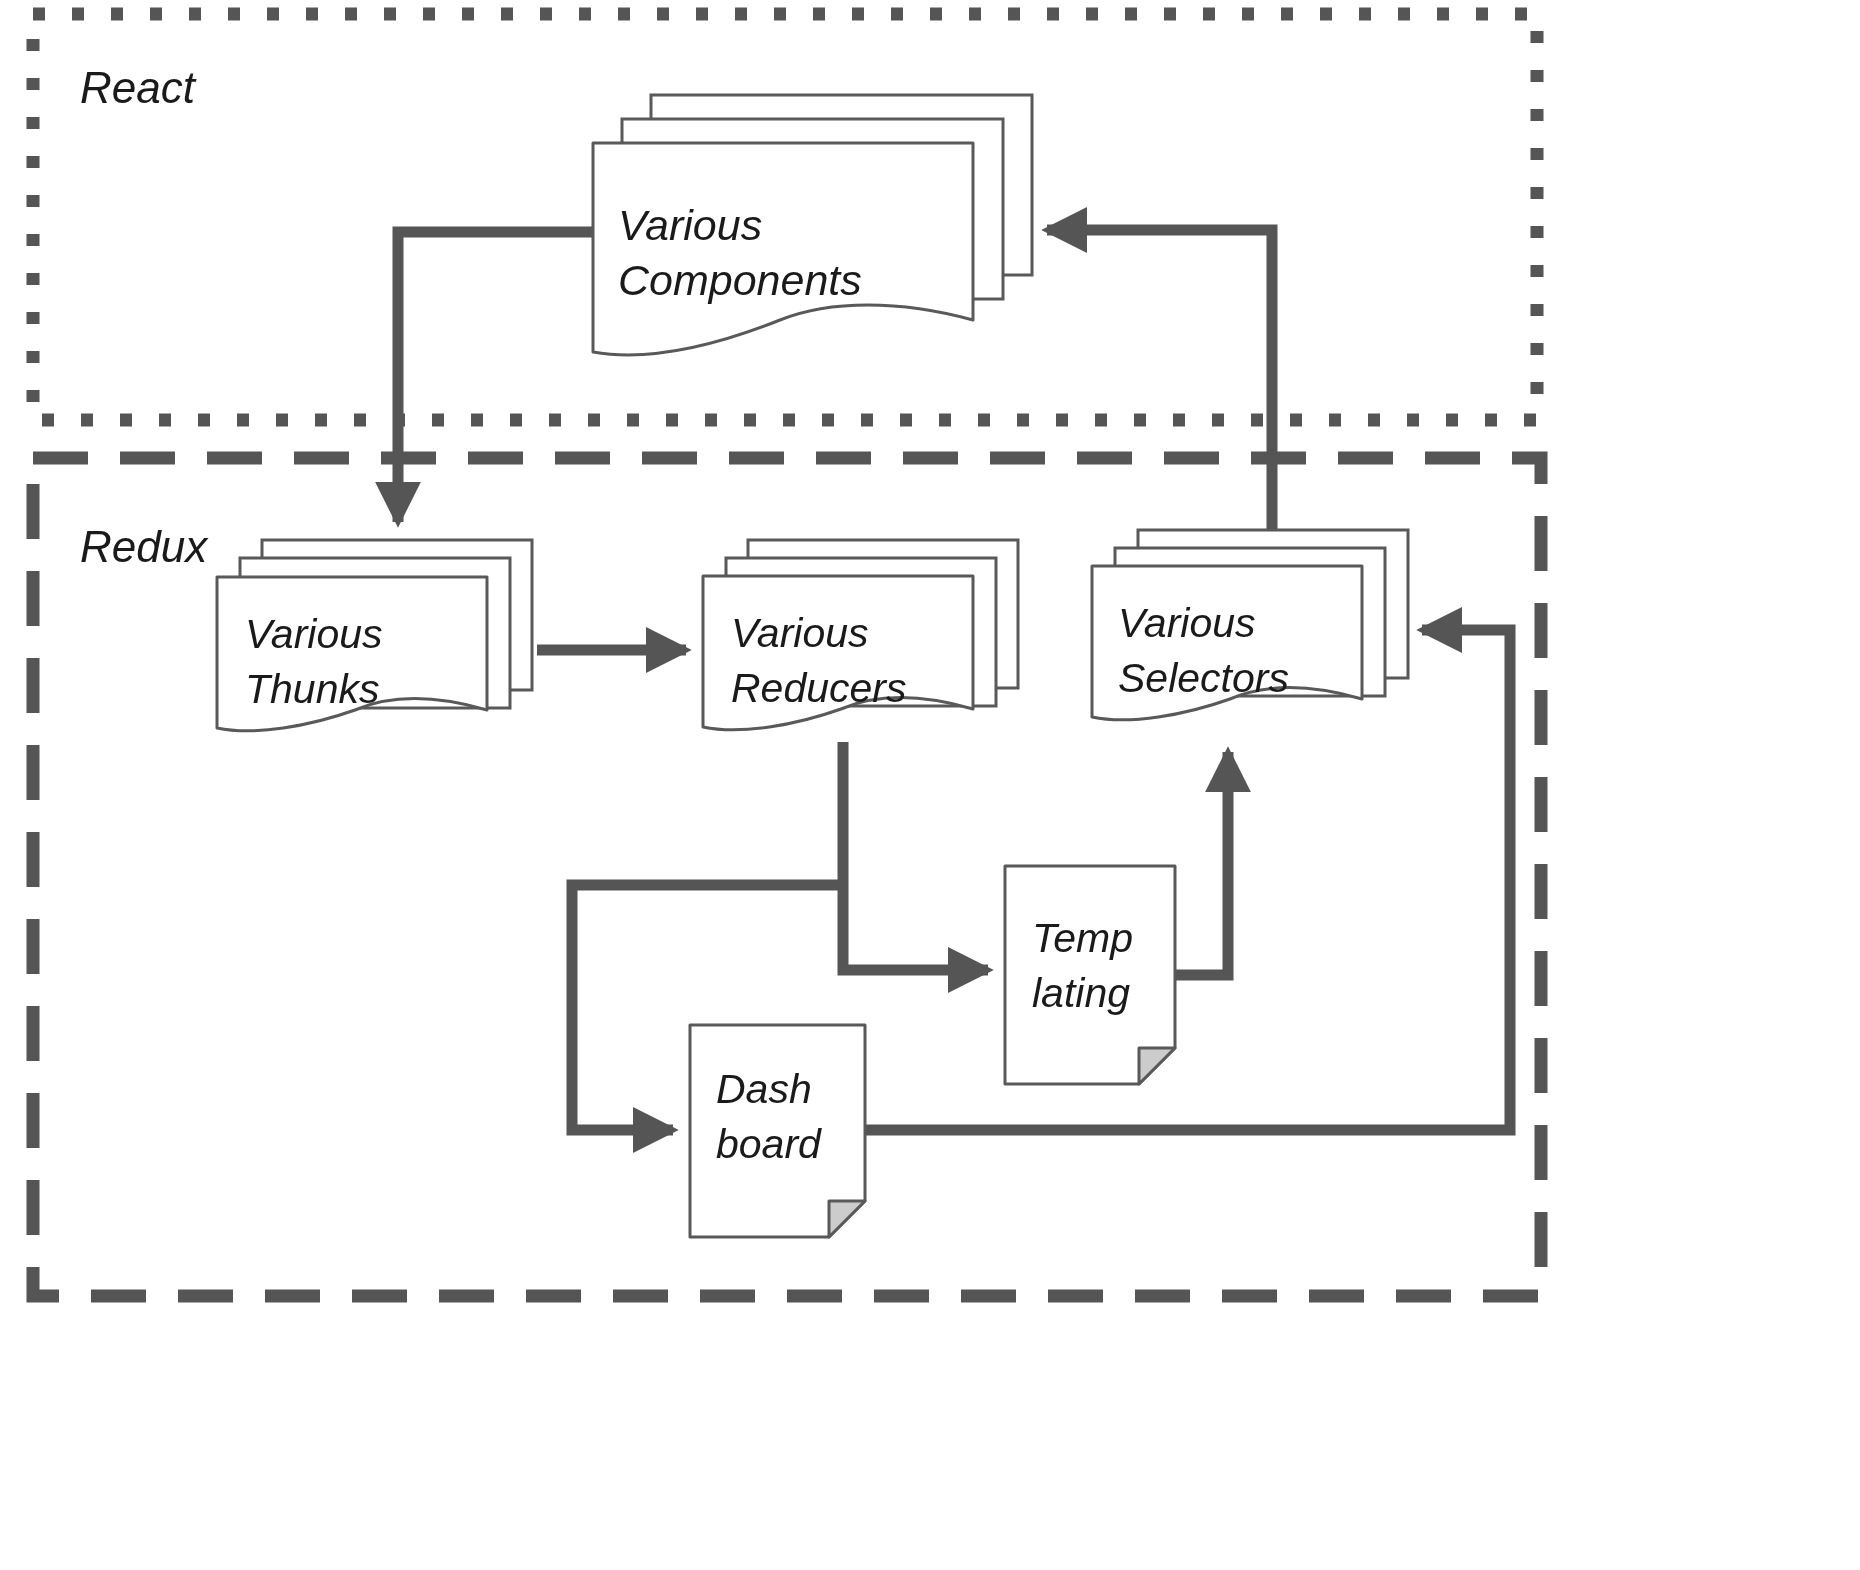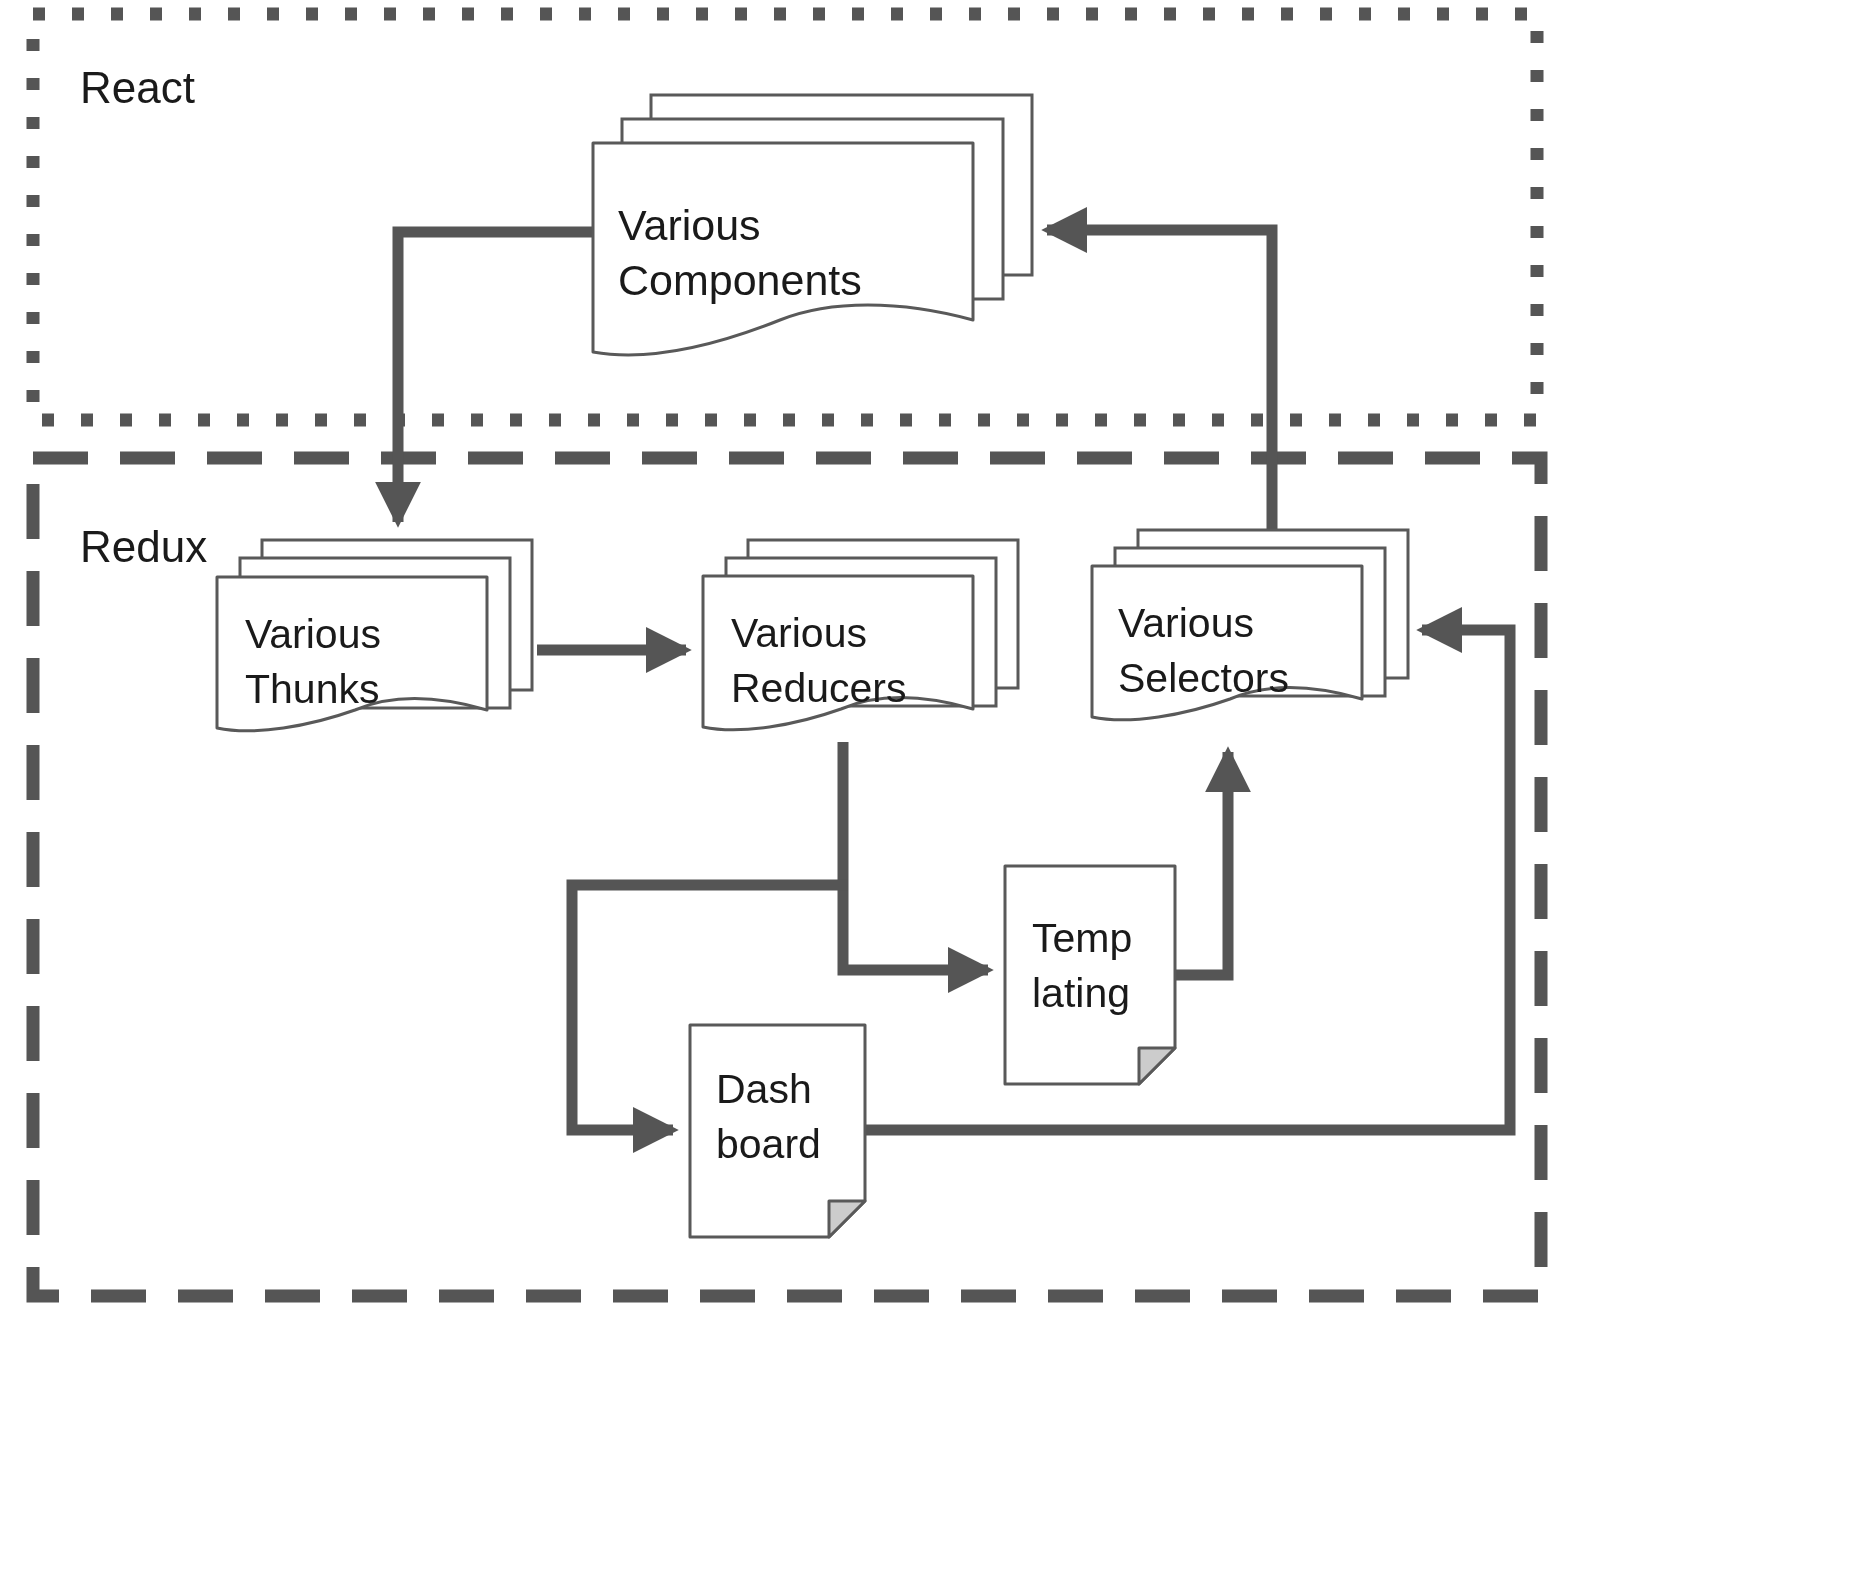--- a/index.html
+++ b/index.html
@@ -6,20 +6,21 @@
     margin: 0;
     padding: 0;
     background: #ffffff;
     font-family: "Liberation Sans", sans-serif;
   }
   .canvas {
     position: relative;
     width: 1860px;
     height: 1570px;
     background: #ffffff;
+    font-style: italic;
   }
   svg { display: block; }
   .region-border {
     fill: none;
     stroke: #555555;
     stroke-width: 13;
   }
   .react-border { stroke-dasharray: 12 27; }
   .redux-border { stroke-dasharray: 55 32; }
   .region-label {

